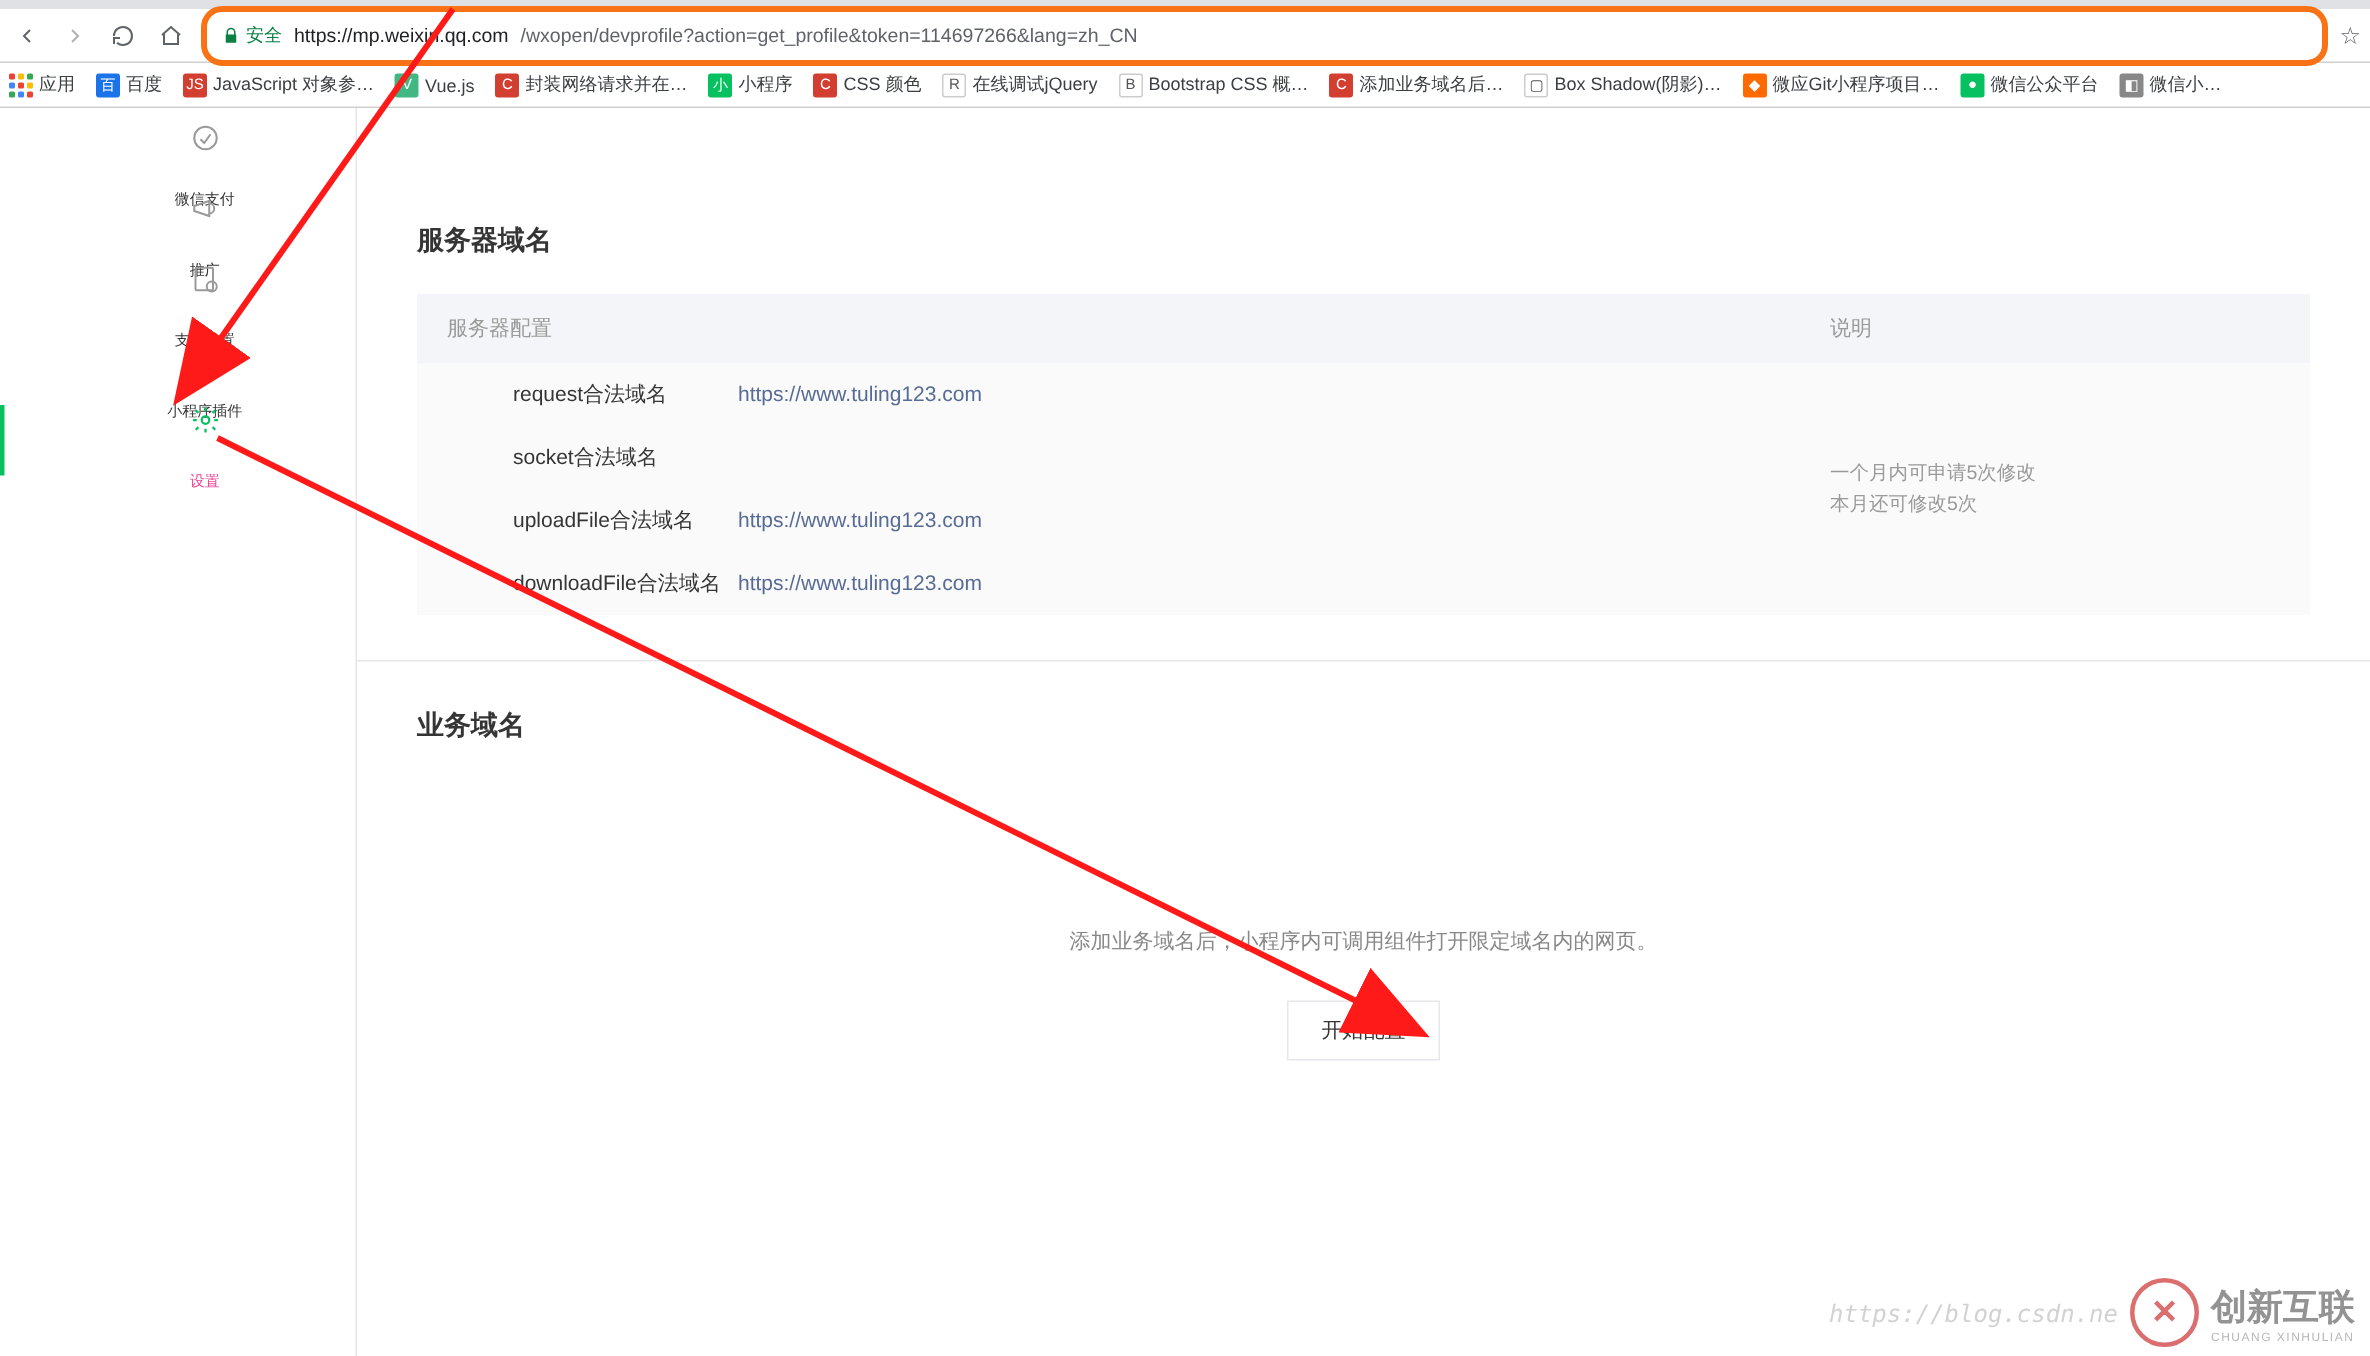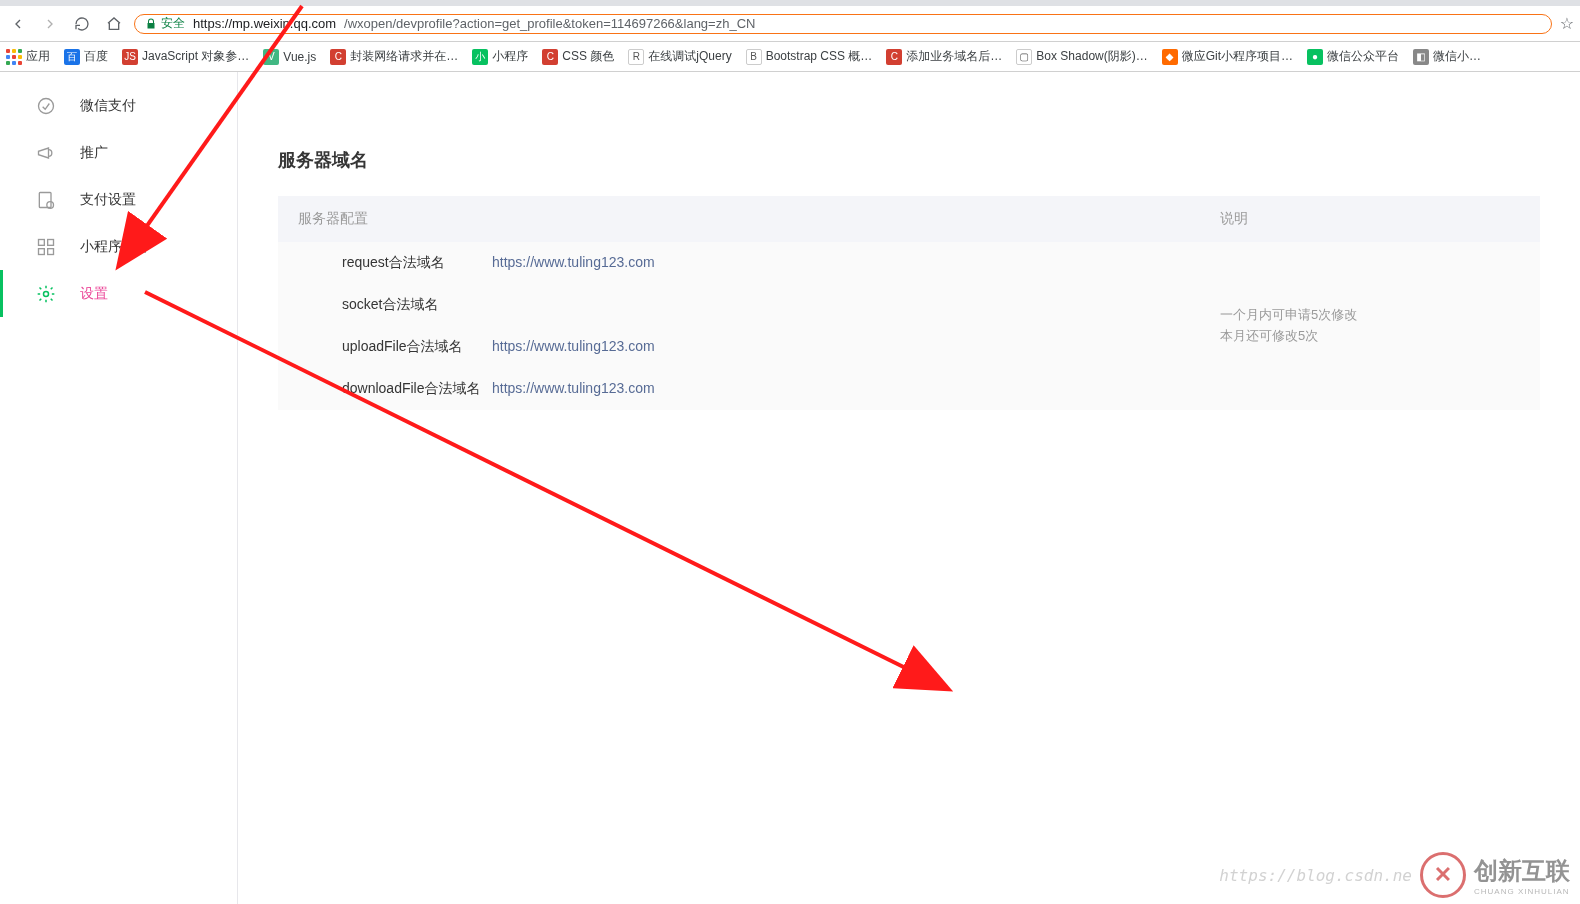--- a/index.html
+++ b/index.html
@@ -33,22 +33,22 @@
   }
   .nav-btn{
     width:24px; height:24px;
     display:flex;align-items:center;justify-content:center;
     color:#5f6368;
     border-radius:50%;
   }
   .nav-btn.disabled{ color:#b0b0b0; }
   .addrbox{
     flex:1;
-    height:20px;
-    border:1px solid #f97316;
+    height:40px;
+    border:4px solid #f97316;
     border-radius:14px;
     display:flex;
     align-items:center;
     padding:0 10px;
     gap:8px;
     color:#202124;
     font-size:13px;
     overflow:hidden;
     white-space:nowrap;
   }
@@ -96,24 +96,25 @@
     border-right:1px solid #e7e7eb;
     background:#fff;
     padding-top:10px;
   }
   .sb-item{
     display:flex;
     align-items:center;
     height:47px;
     padding-left:36px;
     gap:24px;
-    font-size:14px;
+    font-size:10px;
     color:#353535;
     cursor:pointer;
     position:relative;
+    flex-direction:column;
   }
   .sb-item.active{
     color:#ec4899;
   }
   .sb-item.active::before{
     content:"";
     position:absolute;
     left:0;top:0;bottom:0;width:3px;
     background:#07c160;
   }
@@ -418,20 +419,27 @@
               </div>
             </div>
             <div class="rows-right">
               <div>一个月内可申请5次修改</div>
               <div>本月还可修改5次</div>
             </div>
           </div>
         </div>
       </section>
 
+      <section class="section">
+        <h2 class="section-title">业务域名</h2>
+        <div class="biz-body">
+          <div>添加业务域名后，小程序内可调用组件打开限定域名内的网页。</div>
+          <button class="start-btn">开始配置</button>
+        </div>
+      </section>
 
     </div>
   </main>
 </div>
 
 <svg class="arrows" width="1580" height="904">
   <defs>
     <marker id="ah" markerWidth="14" markerHeight="12" refX="12" refY="6" orient="auto">
       <path d="M0,0 L14,6 L0,12 Z" fill="#ff1a1a"></path>
     </marker>

